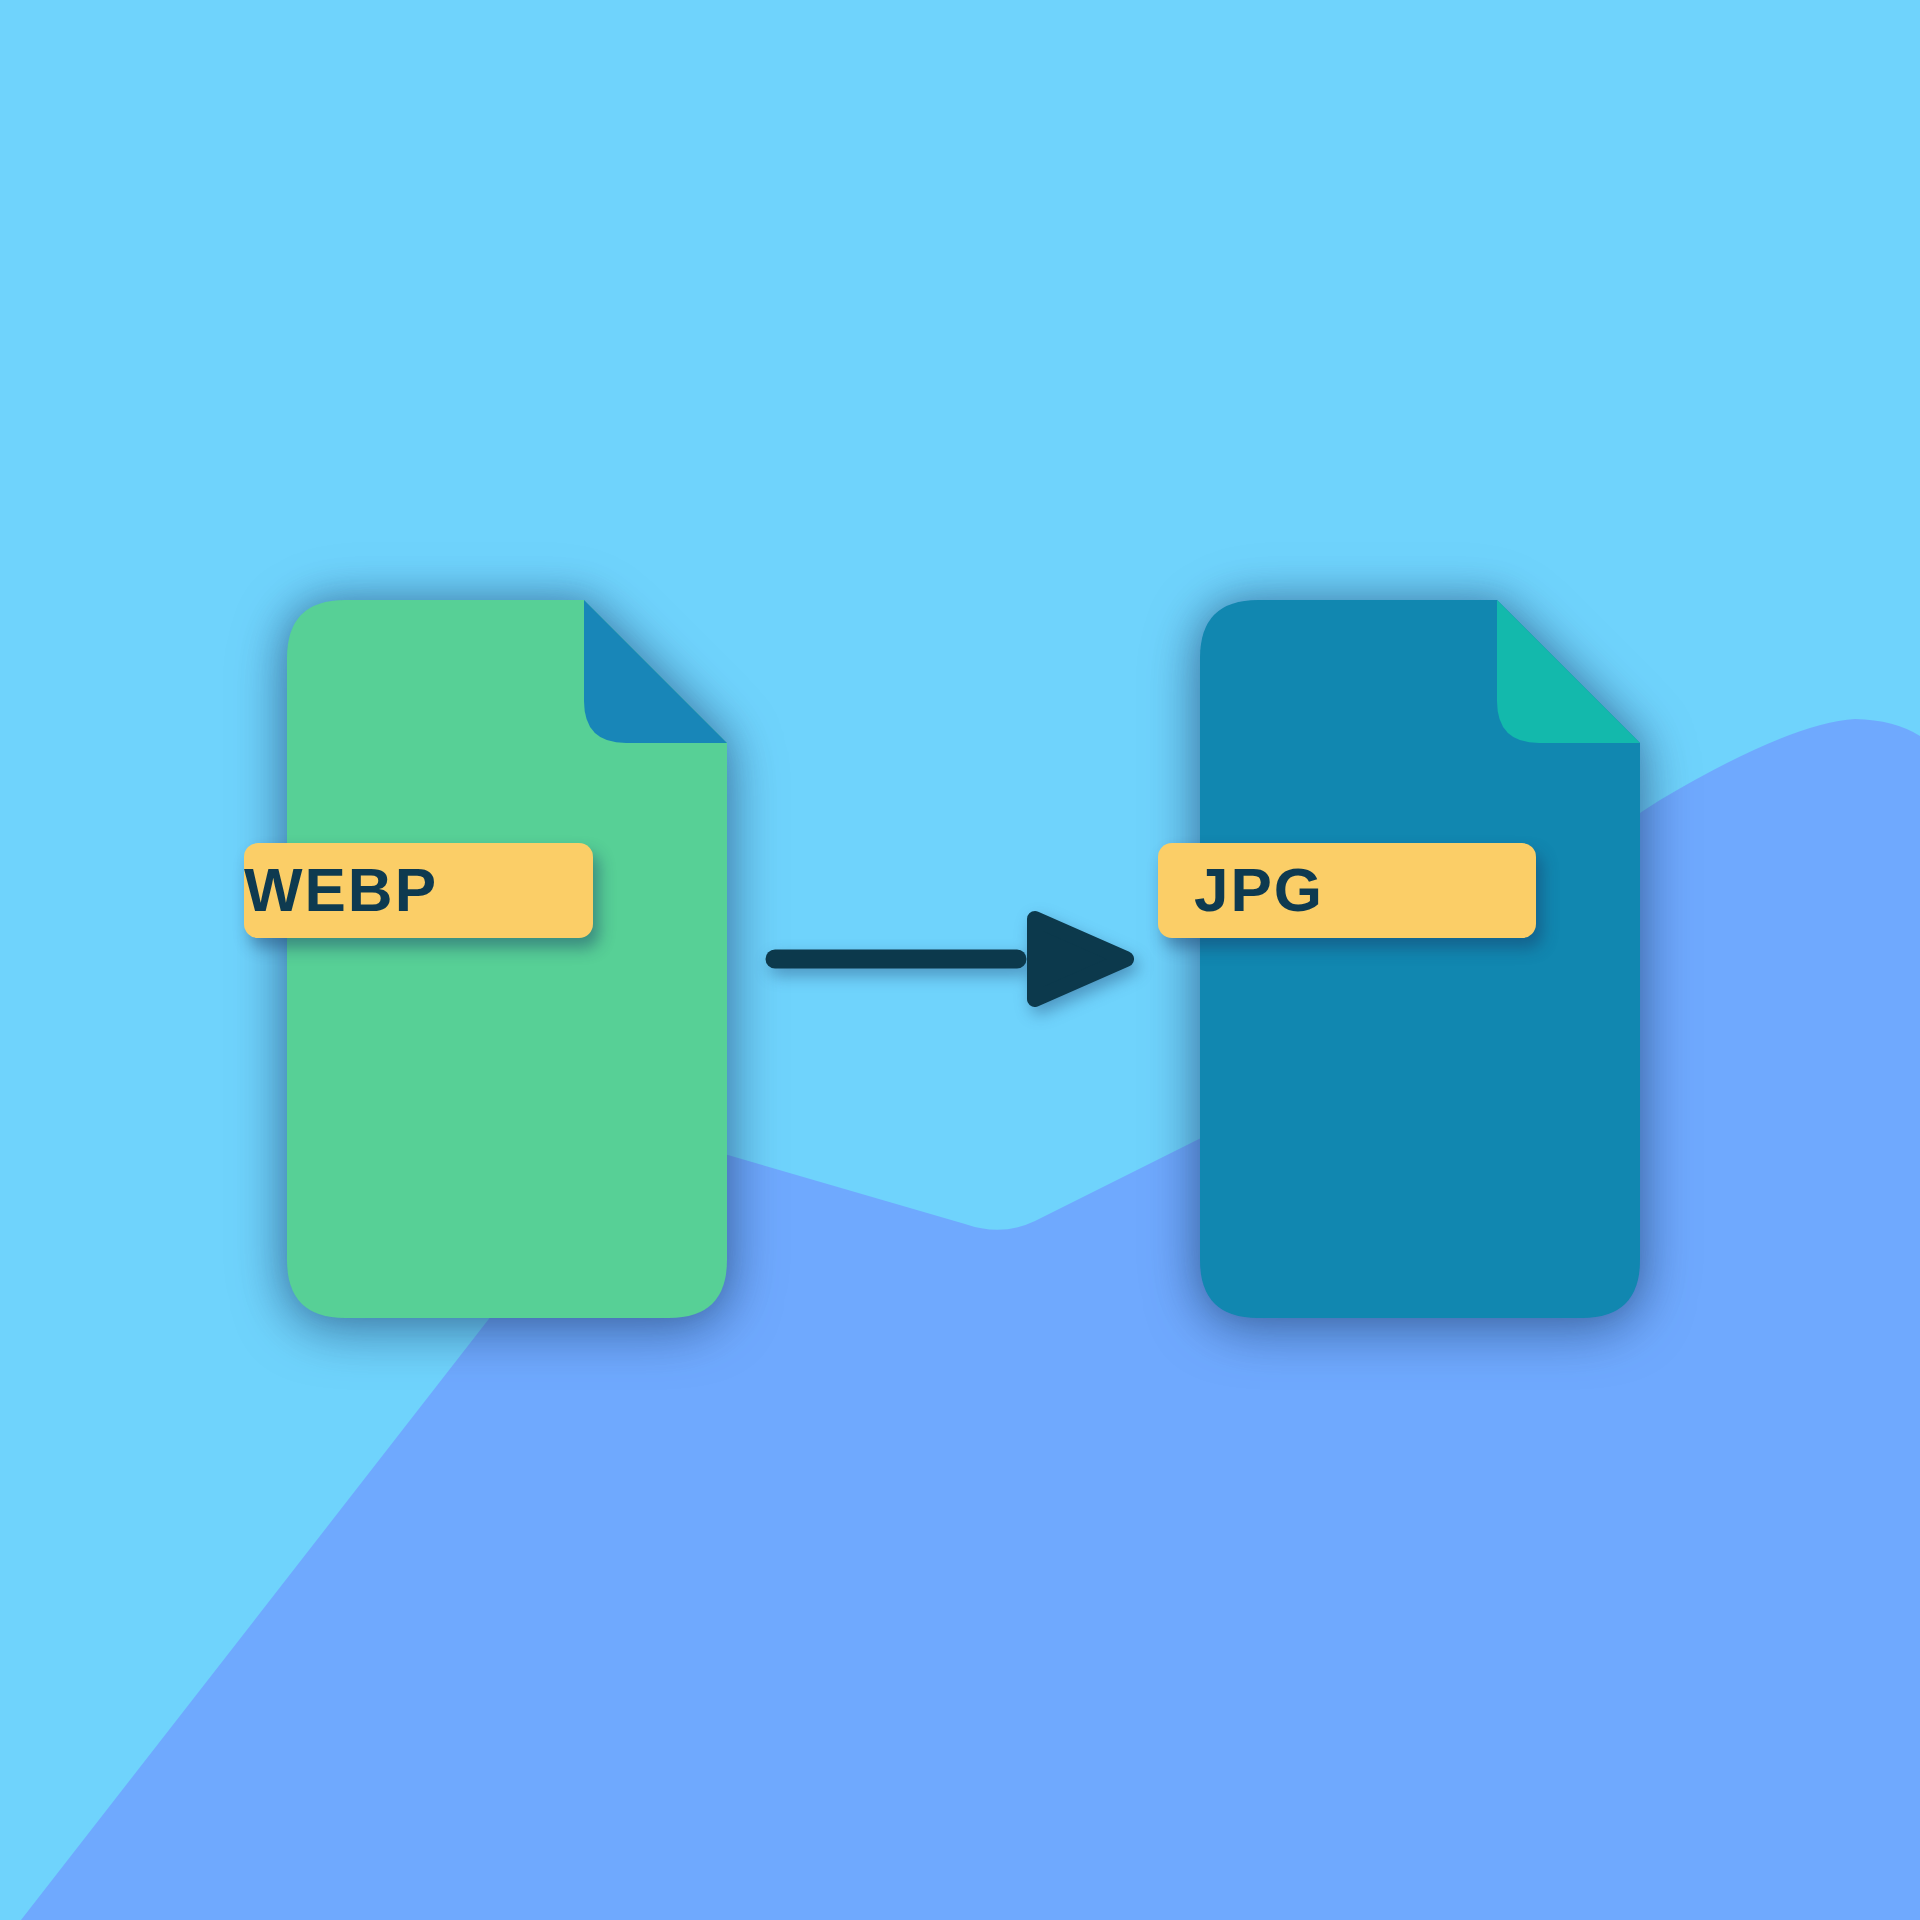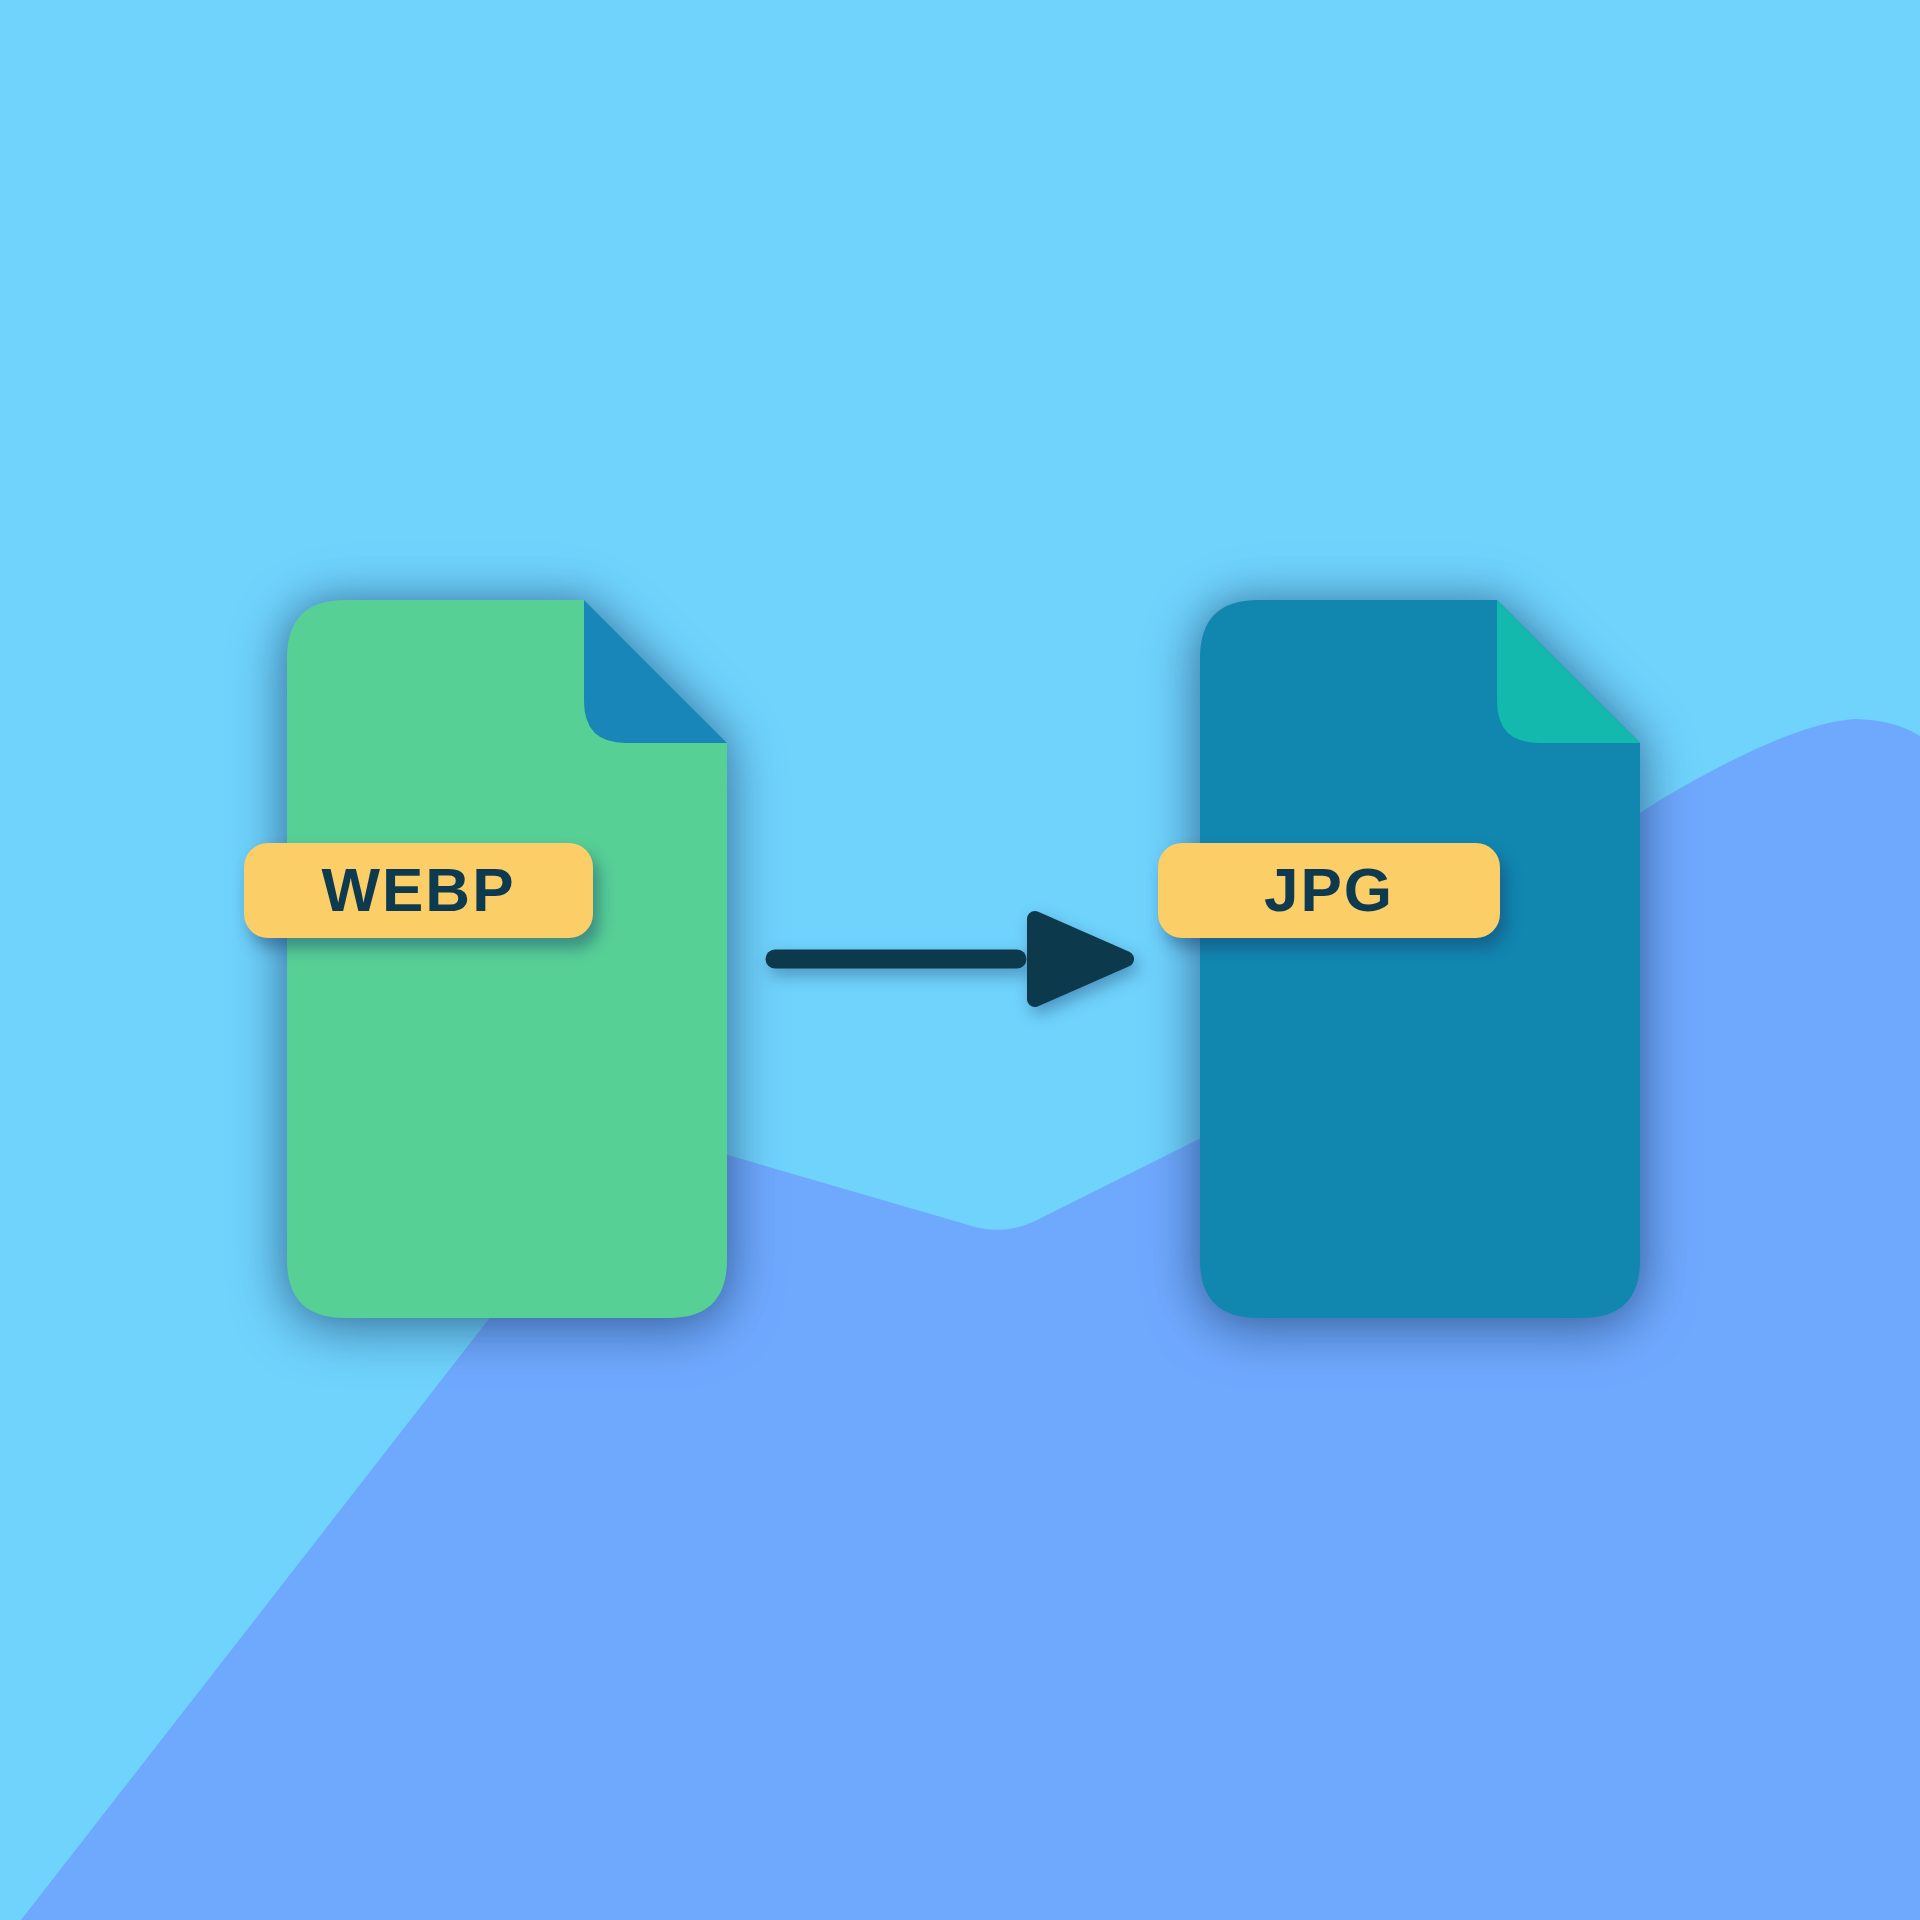--- a/index.html
+++ b/index.html
@@ -43,29 +43,29 @@
   .file-jpg  { left: 1200px; }
   .webp-body { fill: var(--webp-file-body, #57D096); }
   .webp-fold { fill: var(--webp-file-fold, #1886B8); }
   .jpg-body  { fill: var(--jpg-file-body, #1187B0); }
   .jpg-fold  { fill: var(--jpg-file-fold, #13B9AC); }
 
   .format-badge {
     position: absolute;
     top: 843px;
     height: 95px;
-    border-radius: 24px;
+    border-radius: 14px;
     background: var(--label-bg, #FBCE67);
     box-shadow: 6px 10px 16px rgba(25,55,100,0.45);
     display: flex;
     align-items: center;
-    justify-content: center;
+    justify-content: flex-start;
   }
   .badge-webp { left: 244px; width: 349px; }
-  .badge-jpg  { left: 1158px; width: 342px; }
+  .badge-jpg  { left: 1158px; width: 342px; padding-left: 36px; }
   .format-badge span {
     color: var(--label-text, #0E3A50);
     font-size: 62px;
     font-weight: 800;
     letter-spacing: 2px;
     line-height: 1;
     transform: translateY(-1px);
   }
 
   .arrow-wrap {

